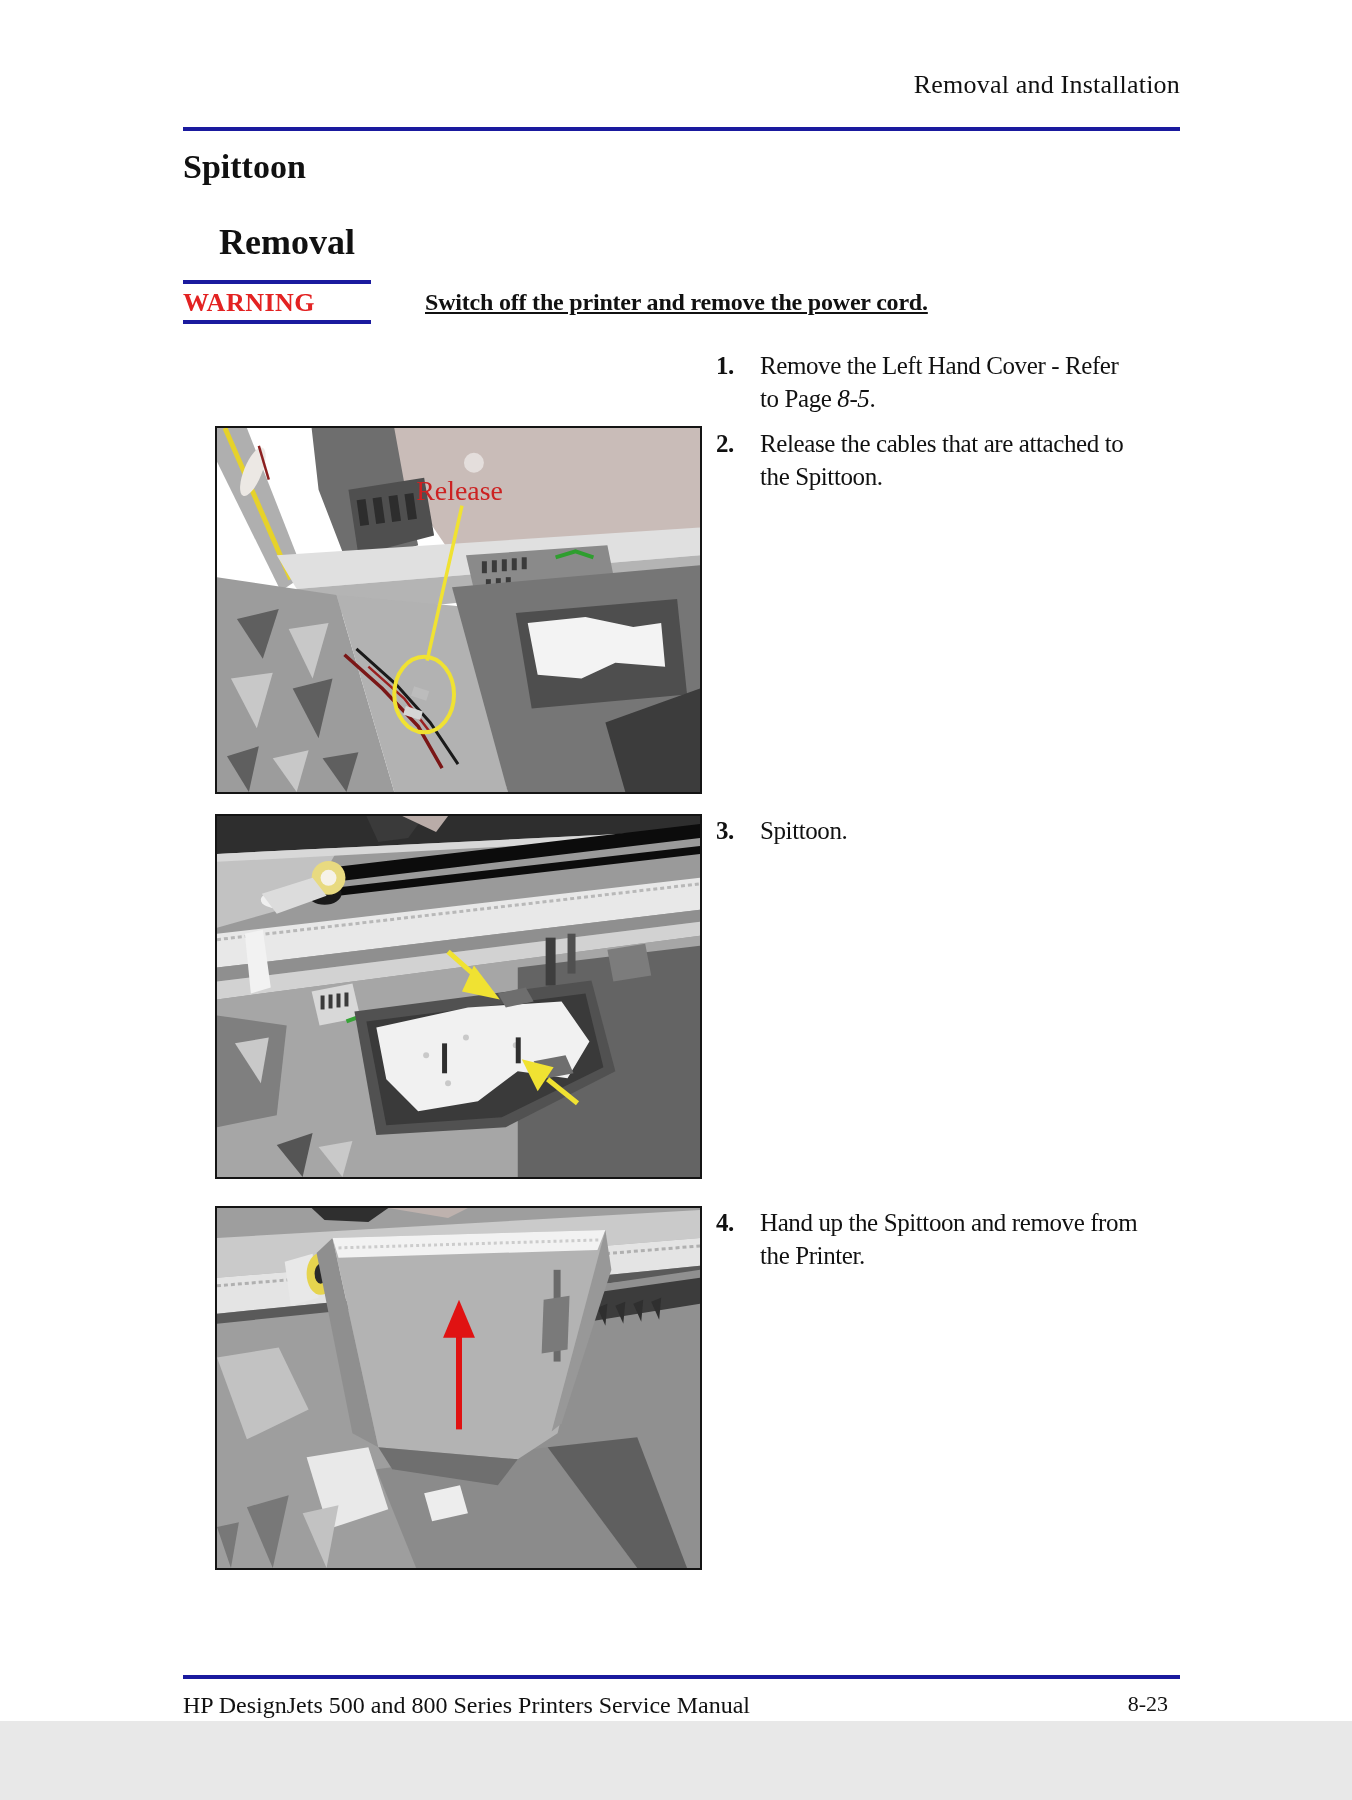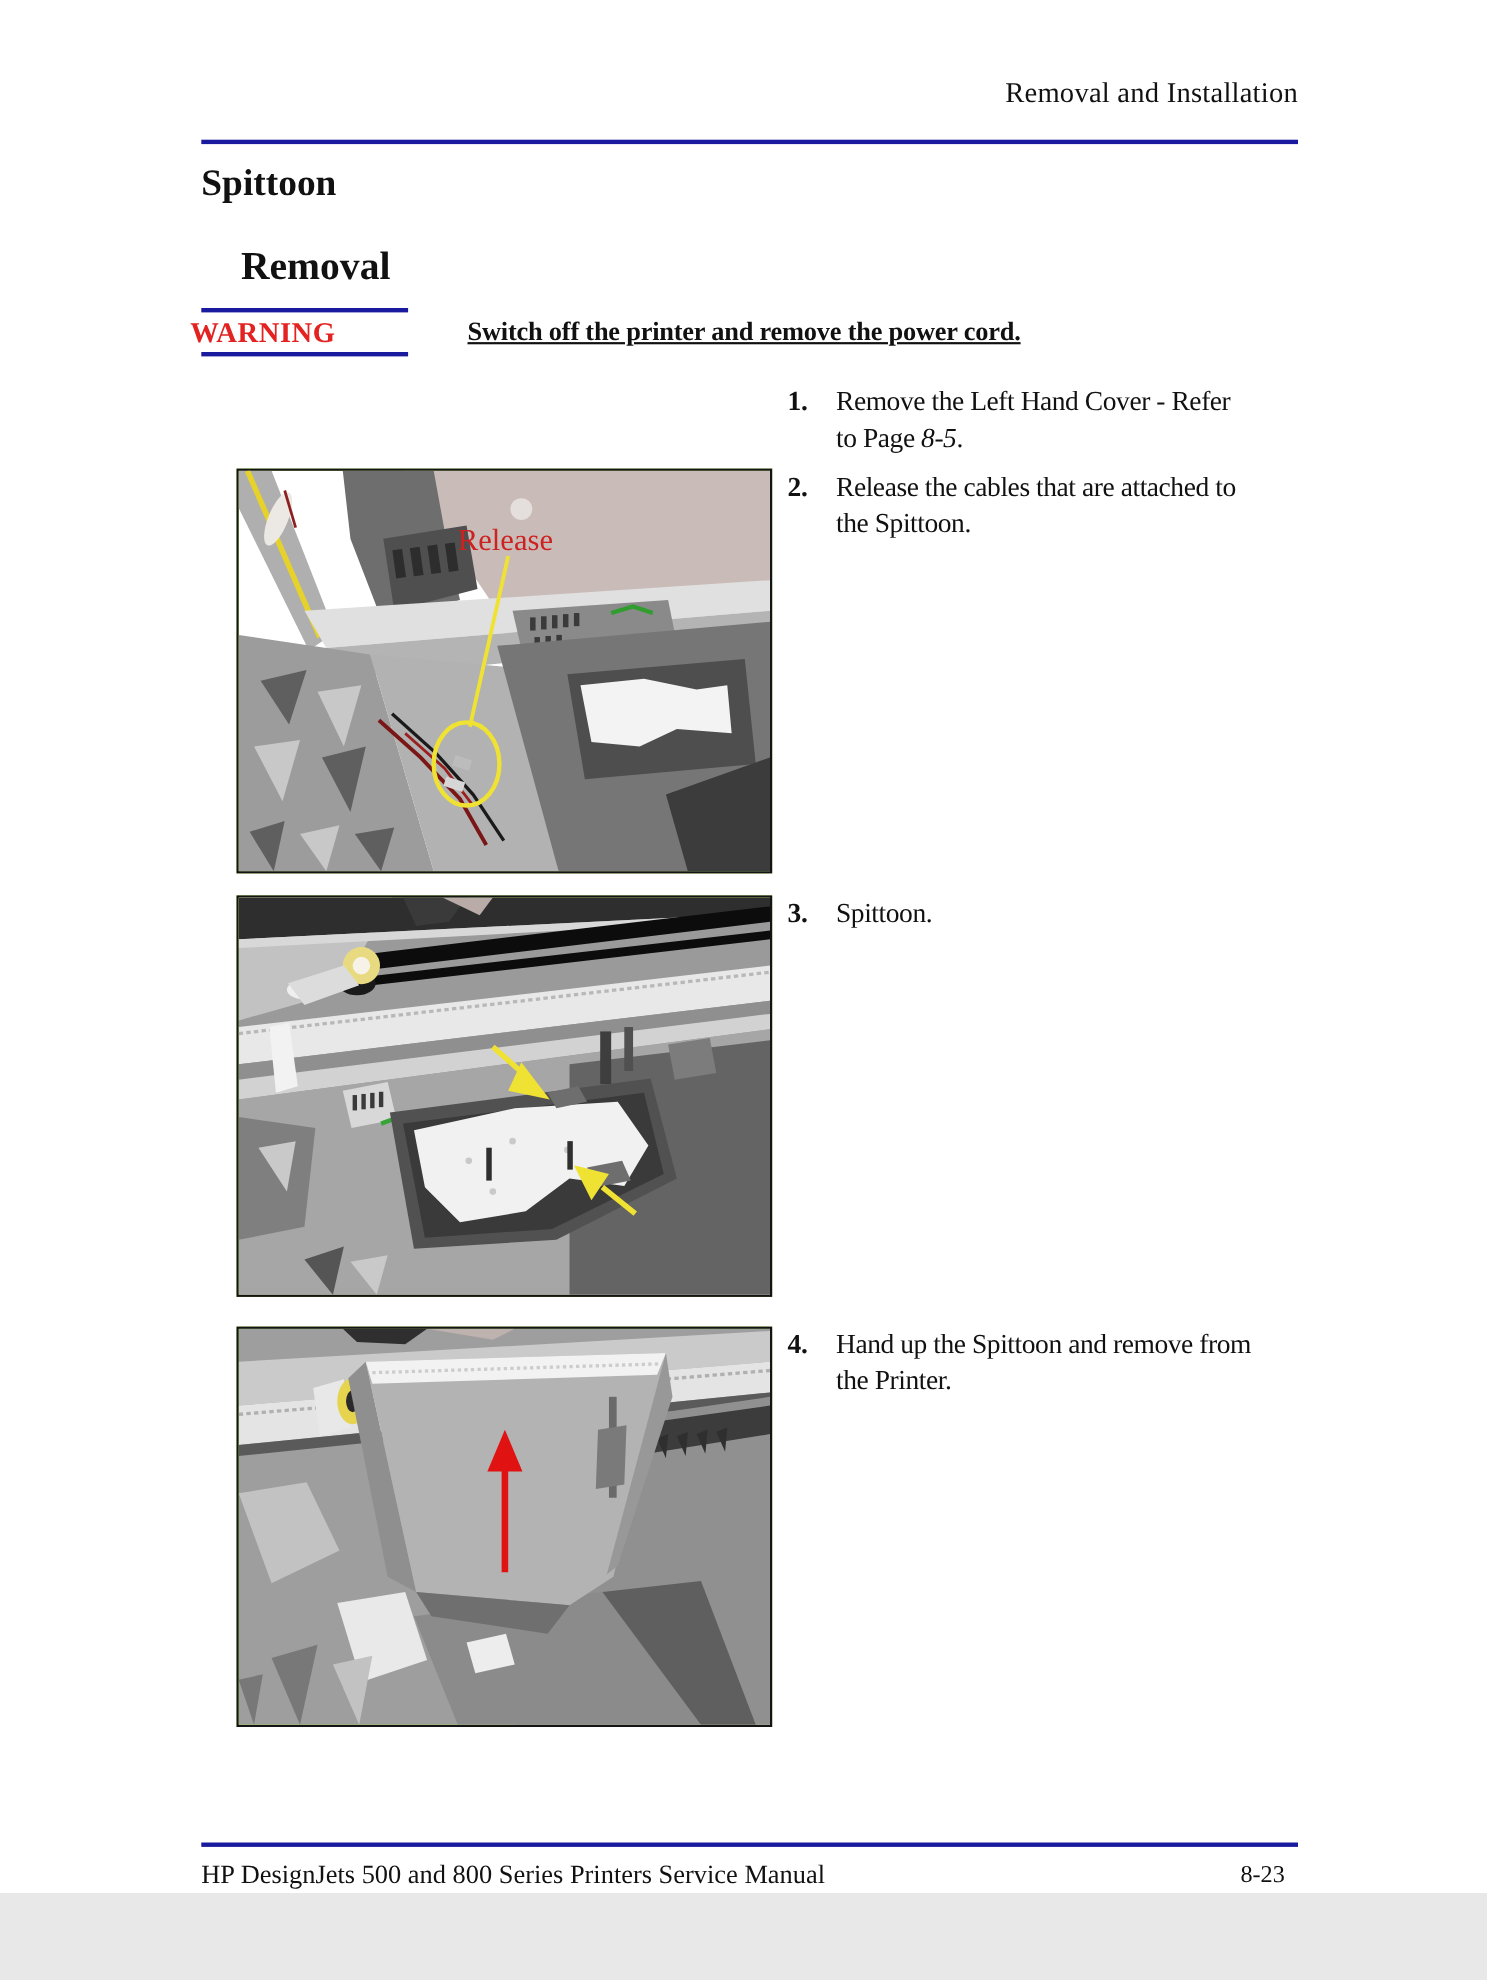--- a/index.html
+++ b/index.html
@@ -8,30 +8,30 @@
     font-family:"Liberation Serif", serif;color:#111;overflow:hidden;margin:0 auto;
   }
   .abs{position:absolute;}
   .rule{position:absolute;background:#1a1a9e;height:4px;}
   .header-title{top:70px;right:172px;font-size:26px;letter-spacing:0.2px;}
   .top-rule{left:183px;top:127px;width:997px;}
   .doc-title{left:183px;top:148px;font-size:34px;font-weight:bold;}
   .doc-subtitle{left:183px;top:221px;font-size:36px;font-weight:bold;margin-left:36px;}
   .warn-rule-a{left:183px;top:280px;width:188px;}
   .warn-rule-b{left:183px;top:320px;width:188px;}
-  .warn-label{left:173px;top:288px;font-size:26px;font-weight:bold;color:#e32222;letter-spacing:0.5px;}
+  .warn-label{left:183px;top:288px;font-size:26px;font-weight:bold;color:#e32222;letter-spacing:0.5px;}
   .warn-text{left:425px;top:289px;font-size:24px;font-weight:bold;letter-spacing:-0.2px;text-decoration:underline;}
   .step{position:absolute;left:716px;width:460px;font-size:25px;line-height:33px;letter-spacing:-0.4px;}
   .step .num{position:absolute;left:0;top:0;font-weight:bold;}
   .step .lines{margin-left:44px;}
   .step-1{top:349px;} .step-2{top:427px;} .step-3{top:814px;} .step-4{top:1206px;}
   .ital{font-style:italic;margin-top:44px;}
   .figure{
     position:absolute;left:215px;width:487px;border:2px solid #141414;
-    background:#bef264;box-sizing:border-box;
+    background:#be185d;box-sizing:border-box;
   }
   .fig-1{top:426px;height:368px;}
   .fig-2{top:814px;height:365px;}
   .fig-3{top:1206px;height:364px;}
   .figure svg{display:block;width:100%;height:100%;}
   .footer-rule{left:183px;top:1675px;width:997px;}
   .footer-left{left:183px;top:1692px;font-size:24px;}
   .footer-right{top:1691px;right:184px;font-size:22px;}
 </style>
 </head>

